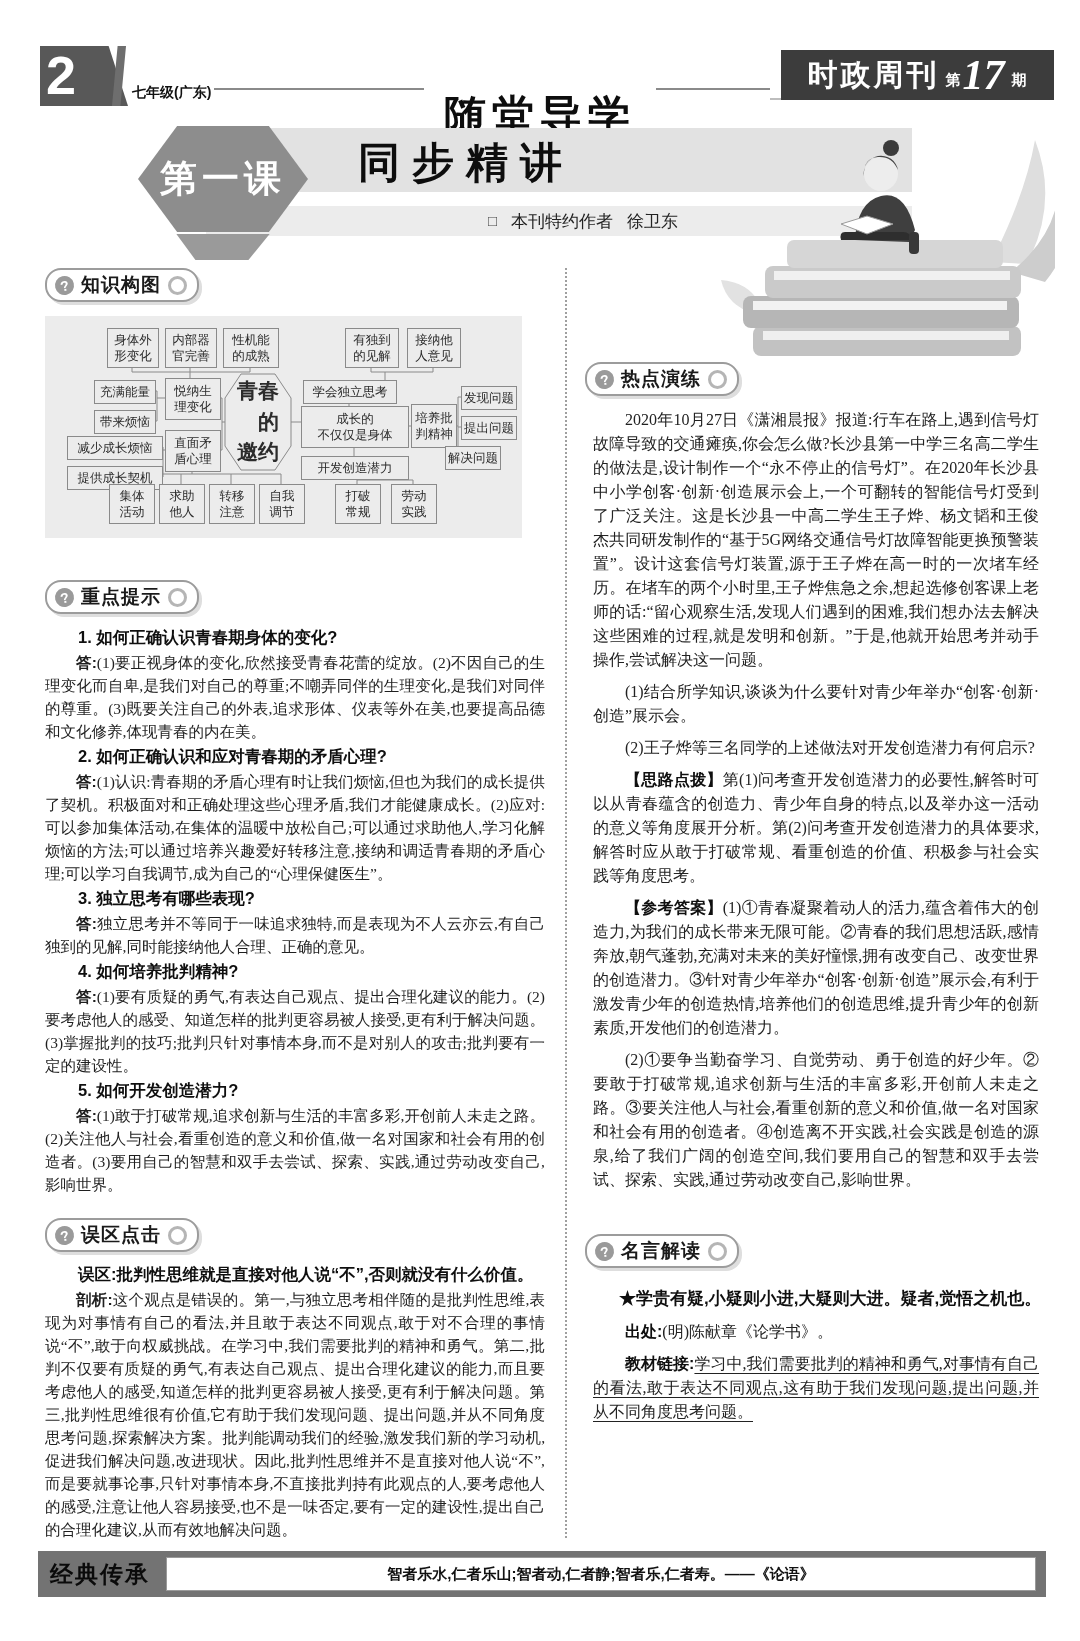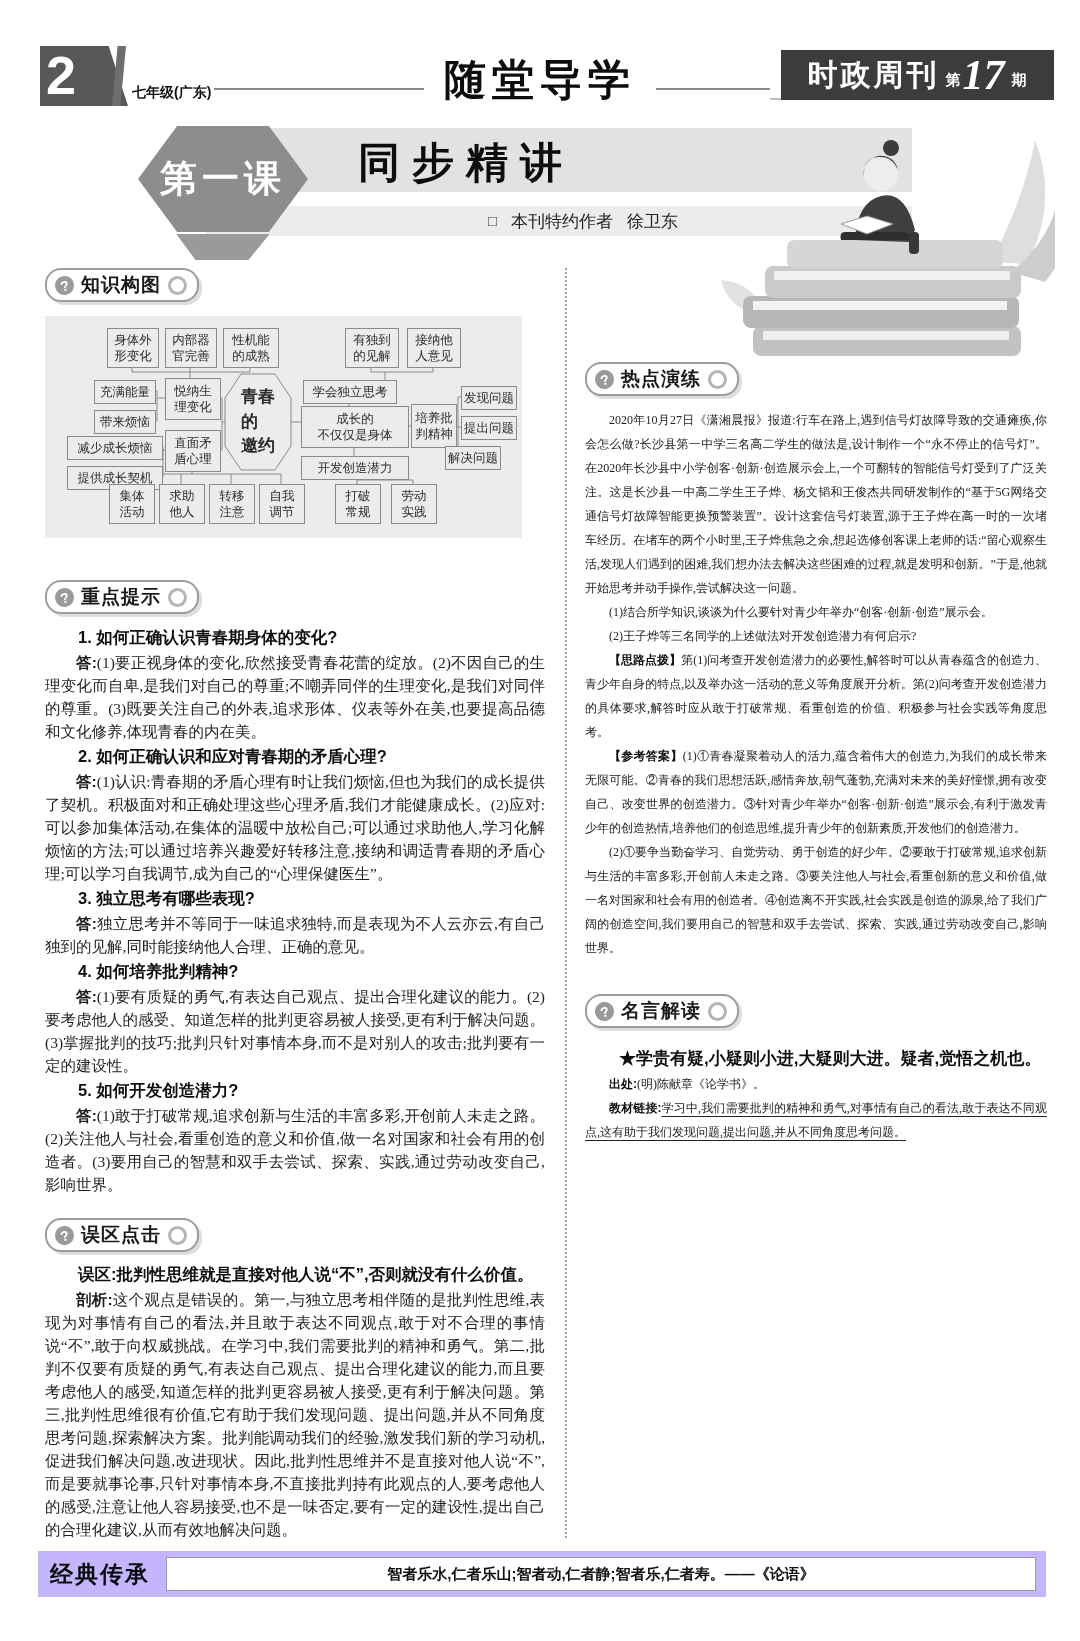--- a/index.html
+++ b/index.html
@@ -10,21 +10,21 @@
   .pagenum{position:absolute;left:40px;top:46px;width:82px;height:60px;background:#585858;
            clip-path:polygon(0 0,78% 0,100% 100%,0 100%);color:#fff;
            font-family:"Liberation Sans",sans-serif;font-weight:bold;font-size:54px;line-height:58px;padding-left:6px;}
   .pagenum-stripe{position:absolute;left:112px;top:46px;width:14px;height:60px;background:#6e6e6e;
            clip-path:polygon(40% 0,100% 0,60% 100%,0 100%);}
   .edition{position:absolute;left:132px;top:84px;font-family:"Liberation Sans",sans-serif;font-weight:bold;font-size:14px;color:#111;}
   .header-rule{position:absolute;left:214px;top:88px;width:556px;height:2px;background:#8a8a8a;}
   .header-rule2{position:absolute;left:770px;top:98px;width:275px;height:2px;background:#bdbdbd;}
   .masthead{position:absolute;left:0;top:52px;width:100%;text-align:center;}
   .masthead span{display:inline-block;background:#fff;padding:0 20px;
-           font-family:"Liberation Sans",sans-serif;font-weight:900;font-size:42px;letter-spacing:6px;color:#0d0d0d;}
+           font-family:"Liberation Sans",sans-serif;font-weight:900;font-size:42px;letter-spacing:6px;color:#0d0d0d;margin-top:36px;}
   .issue-badge{position:absolute;left:772px;top:50px;width:273px;height:50px;background:#3c3c3c;color:#fff;
            display:flex;align-items:center;justify-content:center;margin-left:9px;}
   .ib-main{font-family:"Liberation Sans",sans-serif;font-weight:900;font-size:30px;letter-spacing:3px;}
   .ib-small{font-family:"Liberation Sans",sans-serif;font-weight:bold;font-size:15px;margin:10px 1px 0 6px;}
   .ib-num{font-family:"Liberation Serif",serif;font-weight:900;font-style:italic;font-size:42px;line-height:42px;margin:0 1px;}
 
   
   .bar1{position:absolute;left:196px;top:128px;width:716px;height:64px;background:#e2e2e2;}
   .bar1 span{position:absolute;left:150px;top:7px;font-family:"Liberation Sans",sans-serif;font-weight:900;
              font-size:42px;letter-spacing:12px;color:#0d0d0d;margin-left:12px;}
@@ -50,41 +50,41 @@
   
   .col-left{position:absolute;left:45px;top:268px;width:500px;z-index:2;}
   .col-right{position:absolute;left:585px;top:362px;width:462px;z-index:2;}
   .divider{position:absolute;left:565px;top:268px;height:1270px;border-left:2px dotted #9f9f9f;}
 
   
   .map-panel{position:relative;width:477px;height:222px;background:#ececec;margin:14px 4px 20px 0;}
   .dlines{position:absolute;left:0;top:0;}
   .dnode{position:absolute;border:1px solid #8a8a8a;background:#ececec;display:flex;align-items:center;justify-content:center;
          text-align:center;font-size:12.5px;line-height:1.3;white-space:pre-line;color:#2b2b2b;}
-  .doct{position:absolute;display:flex;align-items:center;justify-content:center;text-align:left;
-        font-size:17px;font-weight:bold;white-space:pre-line;color:#2b2b2b;line-height:1.45;}
+  .doct{position:absolute;display:flex;align-items:center;justify-content:center;text-align:right;
+        font-size:21px;font-weight:bold;white-space:pre-line;color:#2b2b2b;line-height:1.45;}
 
   
   .qa-q{font-family:"Liberation Sans",sans-serif;font-weight:bold;font-size:16.5px;color:#0f0f0f;
         margin:3px 0 2px 0;text-indent:2em;}
   .qa-a{font-size:15.5px;line-height:23px;text-align:justify;margin:0;text-indent:2em;color:#1f1f1f;}
   .qa-a b,.mis-a b{font-family:"Liberation Sans",sans-serif;}
   .mis-claim{font-family:"Liberation Sans",sans-serif;font-weight:bold;font-size:16.5px;margin:2px 0;text-indent:2em;color:#0f0f0f;}
   .mis-a{font-size:15.5px;line-height:23px;text-align:justify;margin:0;text-indent:2em;color:#1f1f1f;}
   .sect-gap{margin-top:22px;margin-bottom:10px;}
 
   
-  .hot-p{font-size:12px;line-height:24px;text-align:justify;text-indent:2em;margin:0;color:#222;}
+  .hot-p{font-size:16px;line-height:24px;text-align:justify;text-indent:2em;margin:8px;color:#222;}
   .hot-p b{font-family:"Liberation Sans",sans-serif;color:#0f0f0f;}
   .quote-star{font-family:"Liberation Sans",sans-serif;font-weight:bold;font-size:17px;line-height:26px;
         text-indent:2em;text-align:justify;margin:18px 0 0 0;color:#0f0f0f;}
   .tb-link span.u{text-decoration:underline;text-underline-offset:4px;}
 
   
-  .footer{position:absolute;left:38px;top:1551px;width:1008px;height:46px;background:#c4b5fd;
+  .footer{position:absolute;left:38px;top:1551px;width:1008px;height:46px;background:#737373;
           display:flex;align-items:center;z-index:2;}
   .footer-label{font-family:"Liberation Sans",sans-serif;font-weight:900;font-size:23px;color:#0a0a0a;
           padding:0 16px 0 12px;letter-spacing:2px;white-space:nowrap;}
   .footer-box{flex:1;height:32px;background:#fff;border:1px solid #9a9a9a;margin-right:10px;
           display:flex;align-items:center;justify-content:center;}
   .footer-quote{font-family:"Liberation Sans",sans-serif;font-weight:bold;font-size:15px;color:#111;}
 </style>
 </head>
 <body>
 

